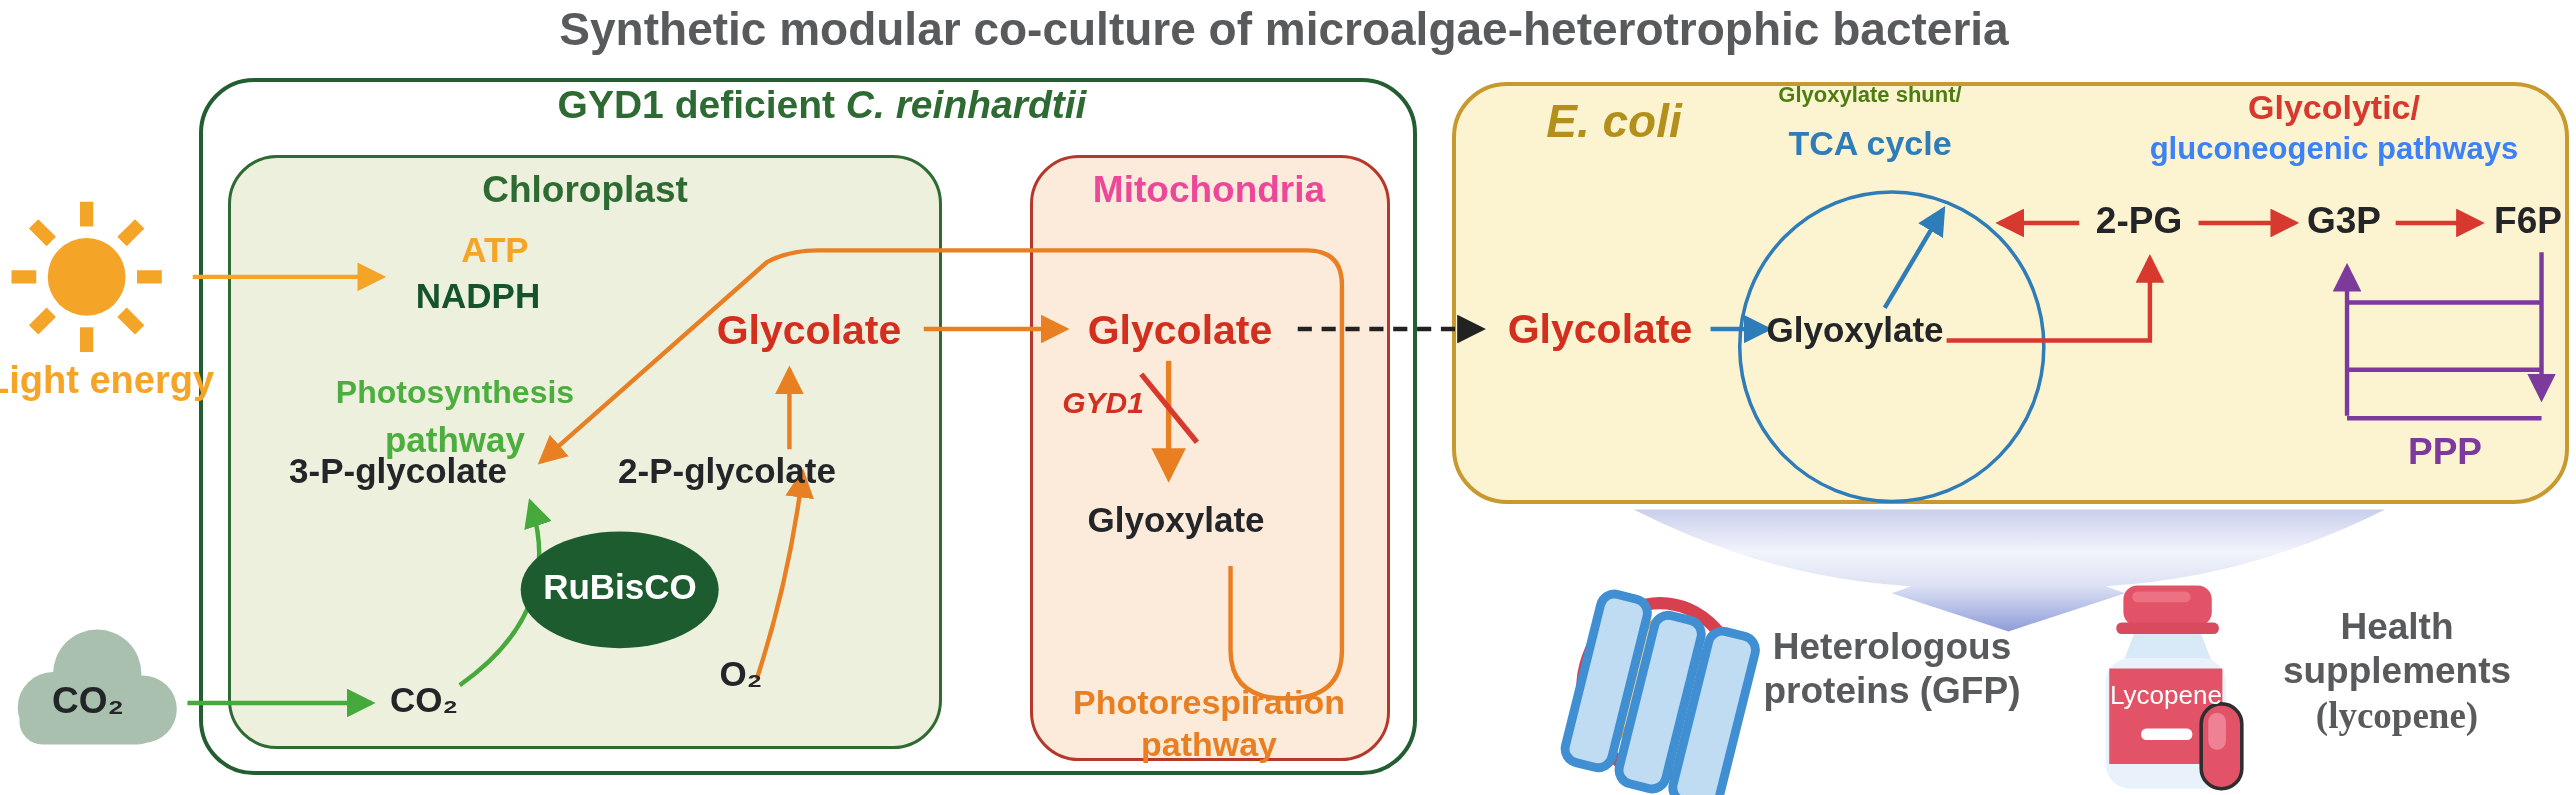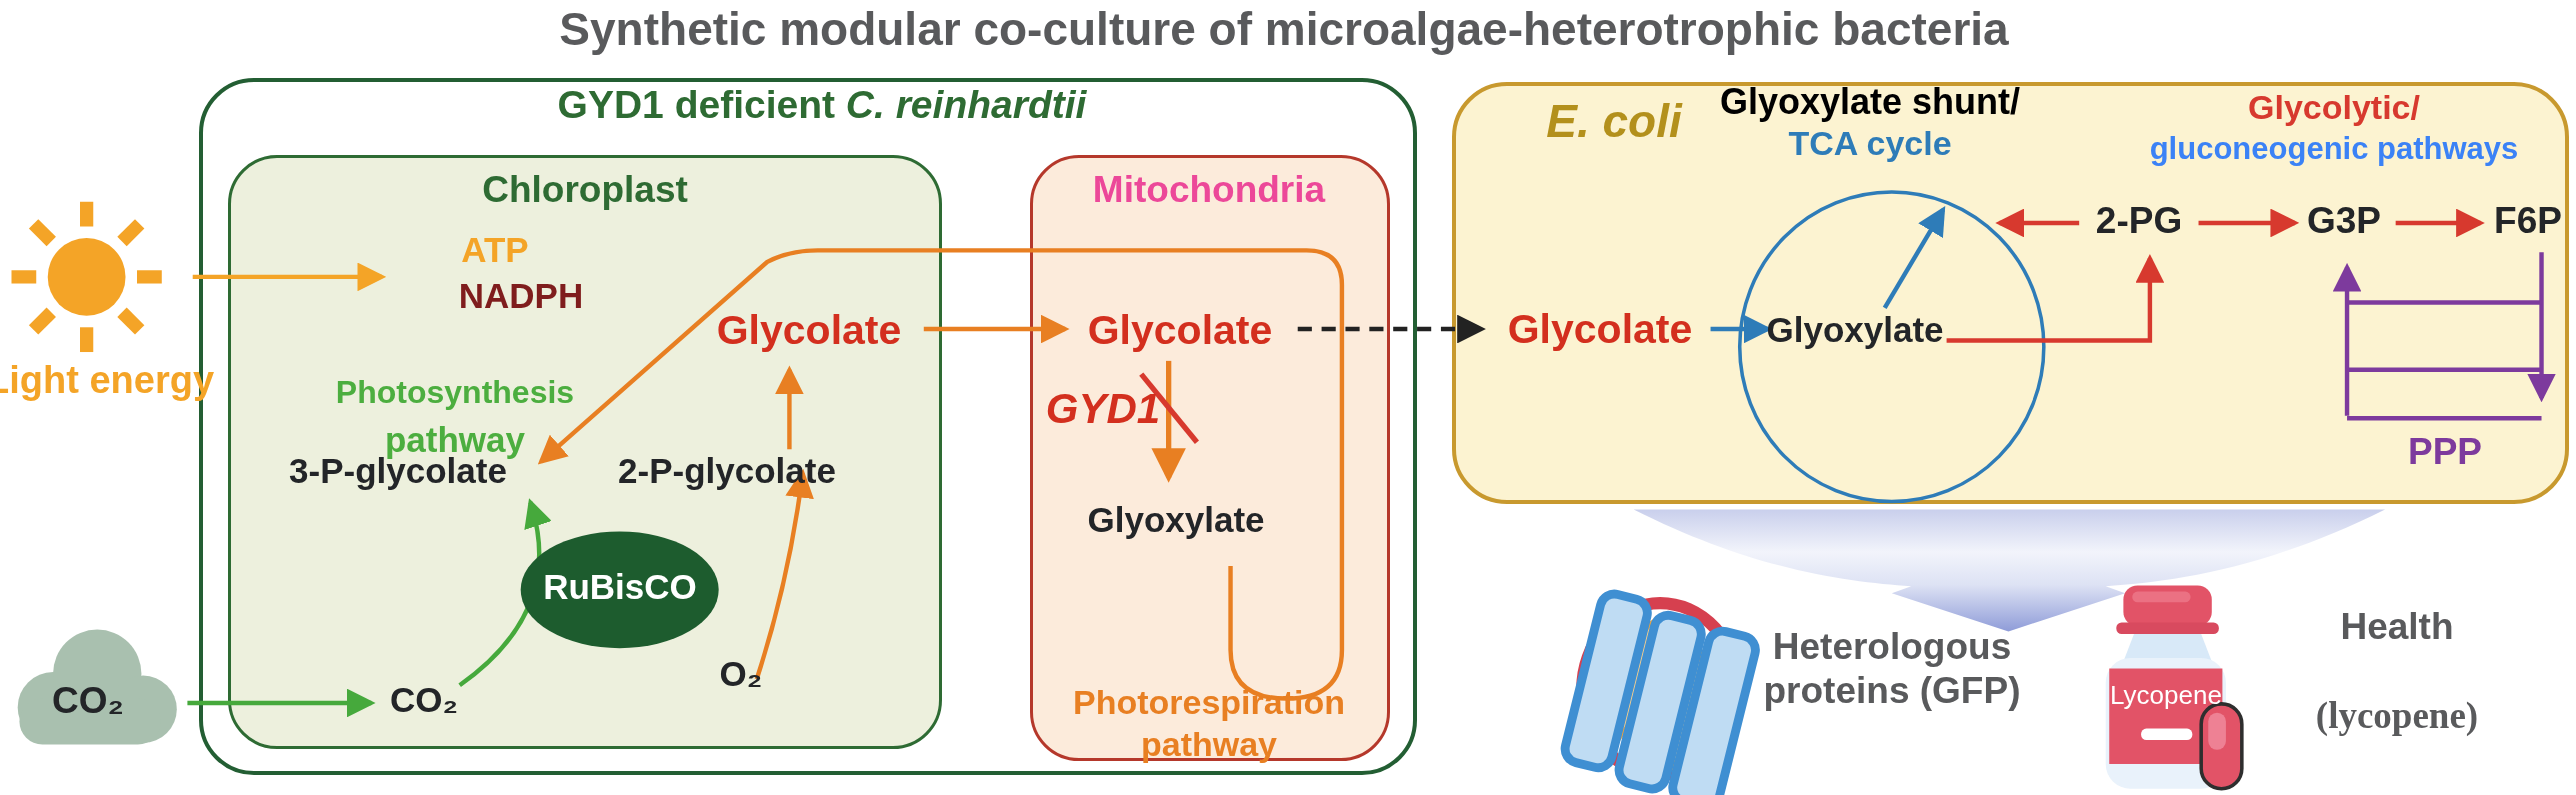--- a/index.html
+++ b/index.html
@@ -141,49 +141,50 @@
   <div class="lbl-left" style="left:-14px;top:361px;font-size:38px;color:#f4a427;">Light energy</div>
 
   <div class="lbl" style="left:88px;top:682px;font-size:37px;color:#232528;">CO₂</div>
 
   <div class="lbl" style="left:822px;top:85px;font-size:39px;color:#2e6b33;">
     <span>GYD1 deficient </span><span class="it">C. reinhardtii</span>
   </div>
 
   <div class="lbl" style="left:585px;top:171px;font-size:37px;color:#2e6b33;">Chloroplast</div>
   <div class="lbl" style="left:495px;top:232px;font-size:35px;color:#f4a427;">ATP</div>
-  <div class="lbl" style="left:521px;top:278px;font-size:35px;color:#7f1d1d;">NADPH</div>
+  <div class="lbl" style="left:478px;top:278px;font-size:35px;color:#14532d;">NADPH</div>
   <div class="lbl" style="left:455px;top:376px;font-size:32px;color:#4cae3f;">Photosynthesis</div>
   <div class="lbl" style="left:455px;top:422px;font-size:35px;color:#4cae3f;">pathway</div>
   <div class="lbl" style="left:398px;top:453px;font-size:35px;color:#232528;">3-P-glycolate</div>
   <div class="lbl" style="left:727px;top:453px;font-size:35px;color:#232528;">2-P-glycolate</div>
   <div class="lbl" style="left:620px;top:569px;font-size:35px;color:#ffffff;">RuBisCO</div>
   <div class="lbl" style="left:424px;top:682px;font-size:35px;color:#232528;">CO₂</div>
   <div class="lbl" style="left:741px;top:656px;font-size:35px;color:#232528;">O₂</div>
   <div class="lbl" style="left:809px;top:309px;font-size:41px;color:#d32f1e;">Glycolate</div>
 
   <div class="lbl" style="left:1209px;top:171px;font-size:37px;color:#ec4899;">Mitochondria</div>
   <div class="lbl" style="left:1180px;top:309px;font-size:41px;color:#d32f1e;">Glycolate</div>
-  <div class="lbl it" style="left:1103px;top:387px;font-size:42px;color:#d32f1e;">GYD1</div>
+  <div class="lbl it" style="left:1103px;top:387px;font-size:30px;color:#d32f1e;">GYD1</div>
   <div class="lbl" style="left:1176px;top:502px;font-size:35px;color:#232528;">Glyoxylate</div>
   <div class="lbl" style="left:1209px;top:685px;font-size:34px;color:#e87f22;">Photorespiration</div>
   <div class="lbl" style="left:1209px;top:727px;font-size:34px;color:#e87f22;">pathway</div>
 
   <div class="lbl it" style="left:1591px;top:97px;font-size:46px;color:#b3901c;margin-left:23px;">E. coli</div>
-  <div class="lbl" style="left:1870px;top:83px;font-size:36px;color:#000000;">Glyoxylate shunt/</div>
+  <div class="lbl" style="left:1870px;top:83px;font-size:22px;color:#4d7c0f;">Glyoxylate shunt/</div>
   <div class="lbl" style="left:1870px;top:126px;font-size:34px;color:#2e7cb8;">TCA cycle</div>
   <div class="lbl" style="left:1600px;top:308px;font-size:41px;color:#d32f1e;">Glycolate</div>
   <div class="lbl" style="left:1855px;top:312px;font-size:35px;color:#232528;">Glyoxylate</div>
   <div class="lbl" style="left:2334px;top:90px;font-size:34px;color:#d7392e;">Glycolytic/</div>
   <div class="lbl" style="left:2334px;top:133px;font-size:31px;color:#3b82f6;">gluconeogenic pathways</div>
   <div class="lbl" style="left:2139px;top:202px;font-size:37px;color:#232528;">2-PG</div>
   <div class="lbl" style="left:2344px;top:202px;font-size:37px;color:#232528;">G3P</div>
   <div class="lbl" style="left:2528px;top:202px;font-size:37px;color:#232528;">F6P</div>
   <div class="lbl" style="left:2445px;top:433px;font-size:37px;color:#7d3a9d;">PPP</div>
 
   <div class="lbl" style="left:1892px;top:672px;font-size:37px;color:#595a5c;">proteins (GFP)</div>
   <div class="lbl" style="left:1892px;top:628px;font-size:37px;color:#595a5c;">Heterologous</div>
   <div class="lbl" style="left:2166px;top:682px;font-size:26px;color:#ffffff;font-weight:normal;">Lycopene</div>
   <div class="lbl" style="left:2397px;top:608px;font-size:37px;color:#595a5c;">Health</div>
+  <div class="lbl" style="left:2397px;top:652px;font-size:37px;color:#595a5c;">supplements</div>
   <div class="lbl" style="left:2397px;top:697px;font-size:37px;color:#595a5c;font-family:Liberation Serif, serif;">(lycopene)</div>
 
 </div>
 
 
 </body></html>

